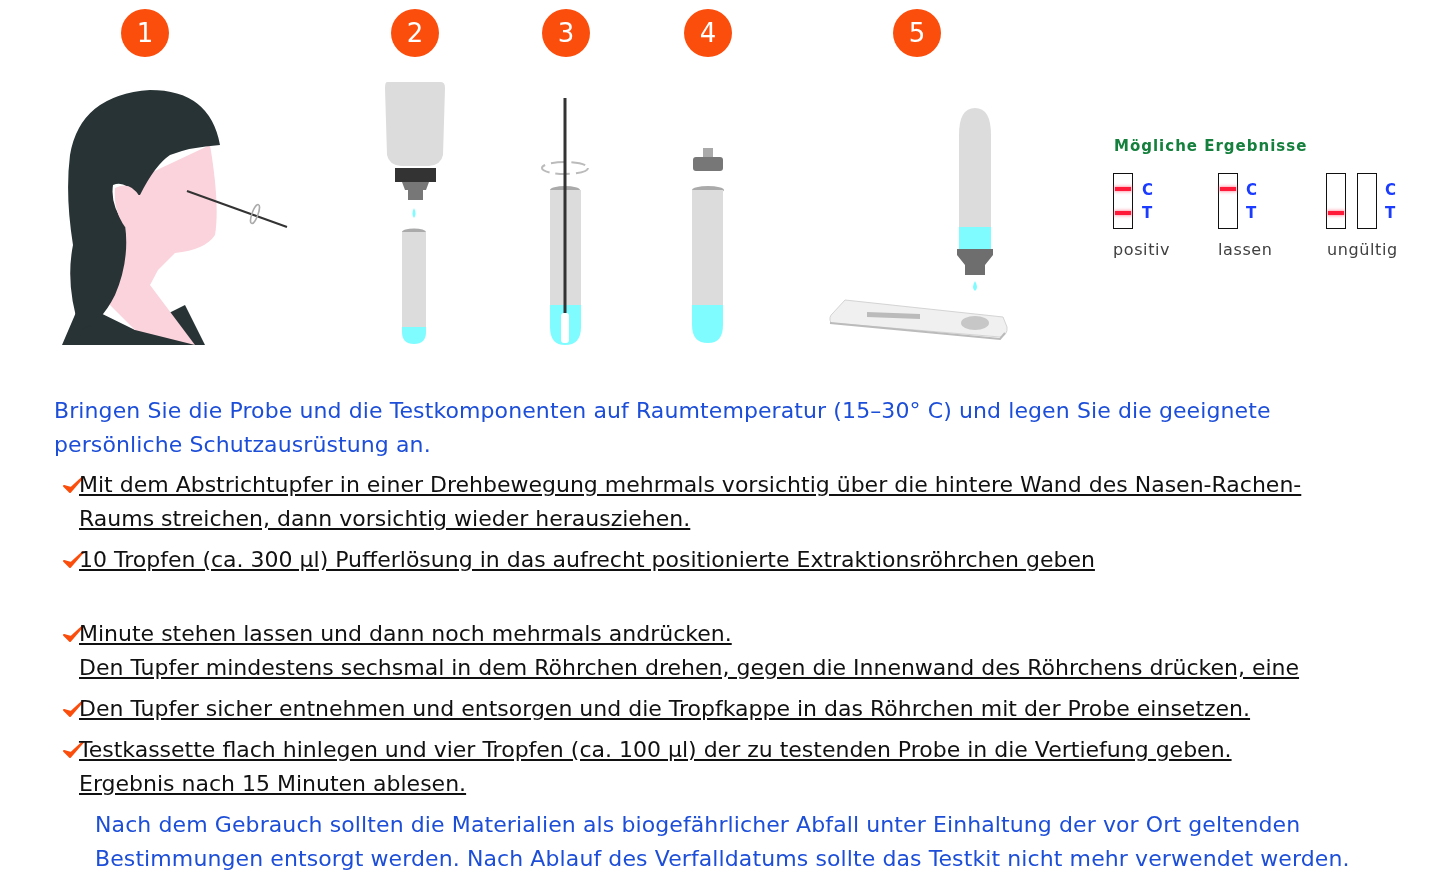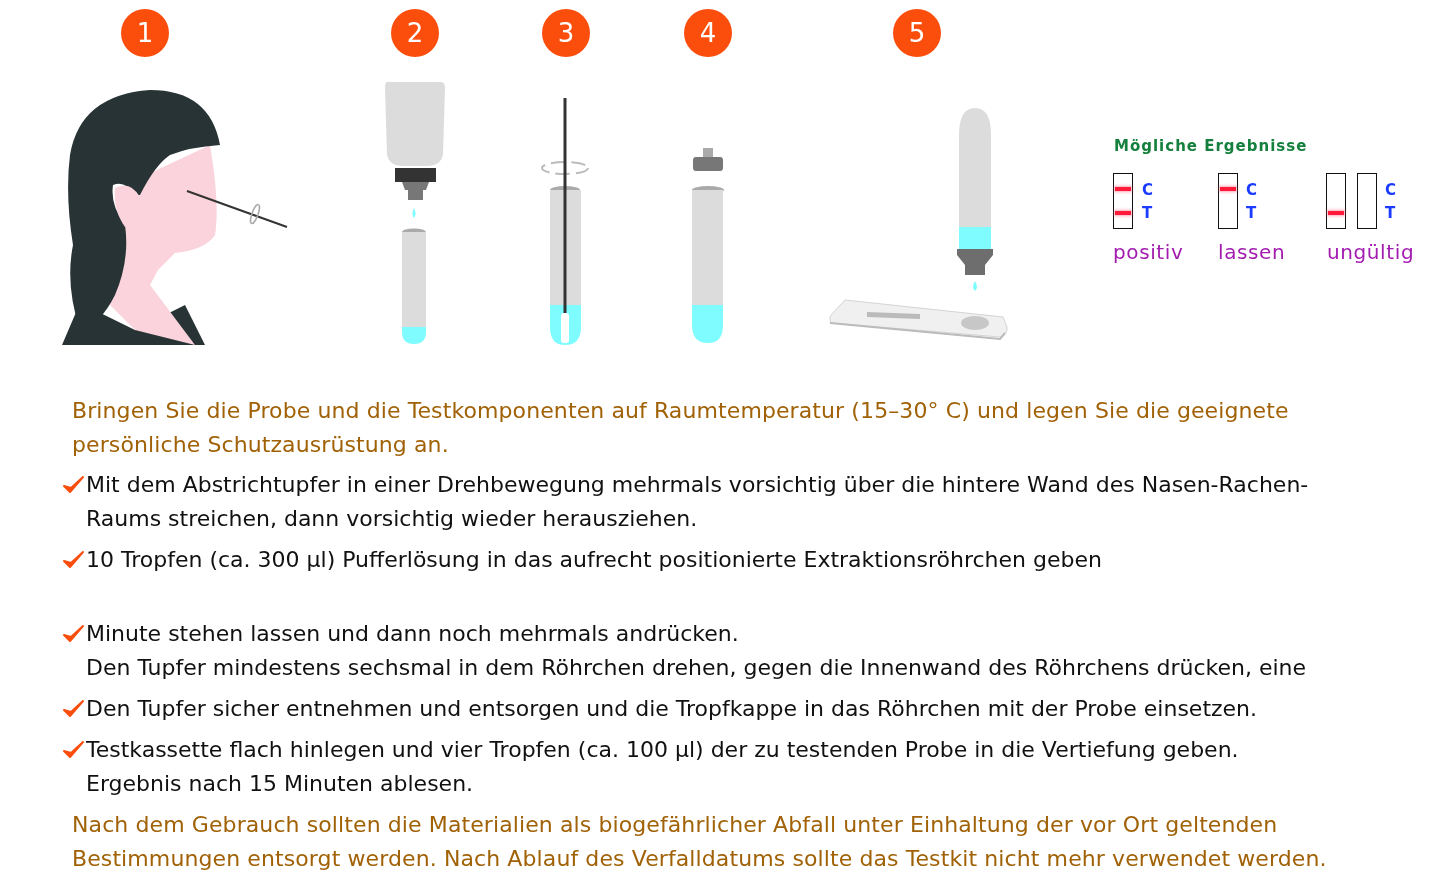--- a/index.html
+++ b/index.html
@@ -8,26 +8,26 @@
   .step-num { position: absolute; width: 48px; height: 48px; border-radius: 50%;
               background: #fb4d0c; color: #fff; font-family: "DejaVu Sans", sans-serif;
               font-size: 26px; line-height: 48px; text-align: center; font-weight: normal; }
   svg { position: absolute; overflow: visible; }
   .results-title { position: absolute; left: 1114px; top: 137px; font-size: 15px;
                    font-weight: bold; letter-spacing: 1px; color: #15803d; }
   .strip { position: absolute; width: 20px; height: 56px; border: 1.5px solid #111; box-sizing: border-box; }
   .band { position: absolute; left: 1px; right: 1px; height: 4px; background: #ff1a3a;
           box-shadow: 0 0 3px 1px rgba(255,80,110,0.5); }
   .ct { position: absolute; font-size: 15px; font-weight: bold; color: #1b3cff; line-height: 17px; }
-  .res-label { position: absolute; font-size: 20px; color: #a21caf; letter-spacing: 0.6px; }
-  .text { position: absolute; left: 72px; width: 1330px; font-size: 22px; line-height: 34px;
-          font-family: "DejaVu Sans", sans-serif; letter-spacing: 0.1px; color: #a16207; }
+  .res-label { position: absolute; font-size: 16px; color: #404040; letter-spacing: 0.6px; }
+  .text { position: absolute; left: 54px; width: 1330px; font-size: 22px; line-height: 34px;
+          font-family: "DejaVu Sans", sans-serif; letter-spacing: 0.1px; color: #1d4ed8; }
   .bullet { position: absolute; left: 62px; width: 1330px; font-size: 22px; line-height: 34px; }
   .bullet .chk { position: absolute; left: 0; top: 6px; width: 24px; height: 22px; }
-  .bullet .btxt { position: absolute; left: 24px; width: 1290px; }
+  .bullet .btxt { position: absolute; left: 17px; width: 1290px; text-decoration: underline; }
 </style>
 </head>
 <body>
 
 <div class="step-num" style="left:121px; top:9px;">1</div>
 <div class="step-num" style="left:391px; top:9px;">2</div>
 <div class="step-num" style="left:542px; top:9px;">3</div>
 <div class="step-num" style="left:684px; top:9px;">4</div>
 <div class="step-num" style="left:893px; top:9px;">5</div>
 
@@ -154,16 +154,16 @@
 <div class="bullet" style="top:733px;">
   <svg class="chk" viewBox="0 0 24 22">
       <path d="M2 12 L8 18 L21 3 L9 14 Z" fill="#fb4d0c" stroke="#fb4d0c" stroke-width="2" stroke-linejoin="round"></path>
     </svg>
   <div class="btxt">
     <div>Testkassette flach hinlegen und vier Tropfen (ca. 100 µl) der zu testenden Probe in die Vertiefung geben.</div>
     <div>Ergebnis nach 15 Minuten ablesen.</div>
   </div>
 </div>
 
-<div class="text" style="top:808px;">
+<div class="text" style="top:808px;margin-left:41px;">
   <div>Nach dem Gebrauch sollten die Materialien als biogefährlicher Abfall unter Einhaltung der vor Ort geltenden</div>
   <div>Bestimmungen entsorgt werden. Nach Ablauf des Verfalldatums sollte das Testkit nicht mehr verwendet werden.</div>
 </div>
 
 </body></html>

